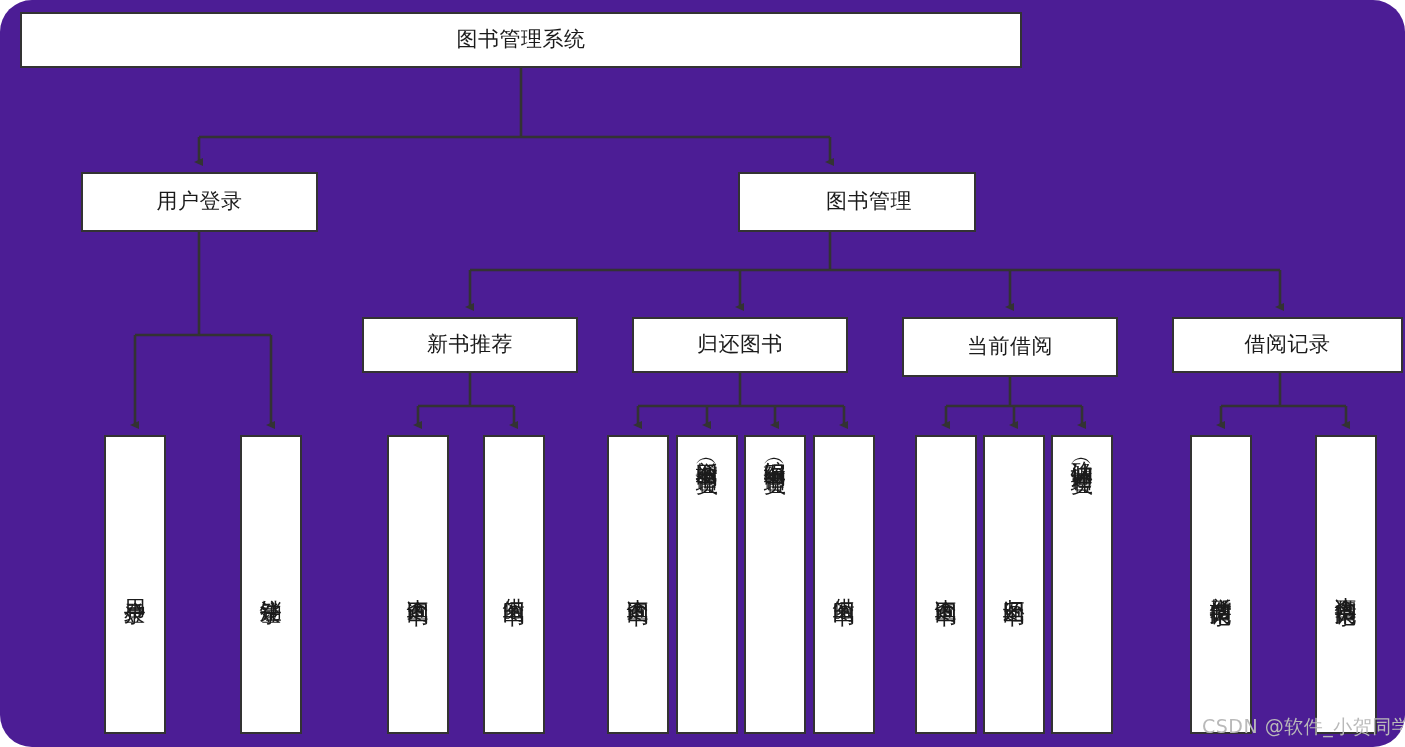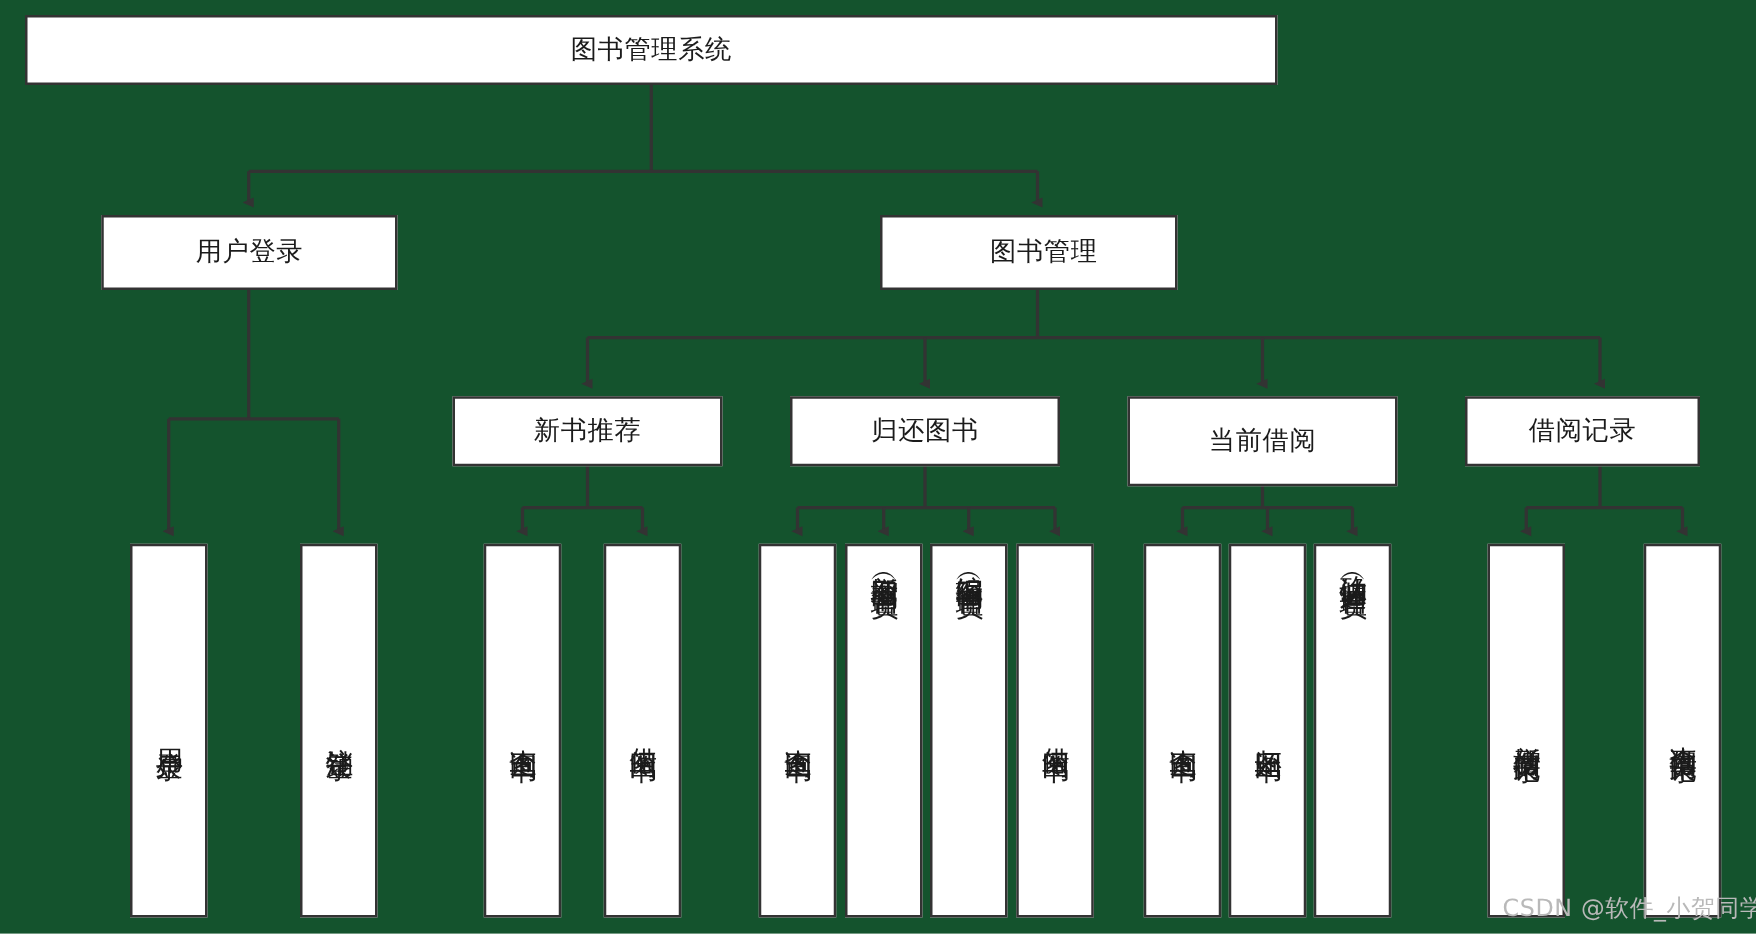--- a/index.html
+++ b/index.html
@@ -7,22 +7,23 @@
     padding: 0;
     background: #ffffff;
   }
   body {
     font-family: "DejaVu Sans", "Liberation Sans", sans-serif;
   }
   #canvas {
     position: relative;
     width: 1405px;
     height: 747px;
-    background: #14532d;
+    background: #4c1d95;
     overflow: hidden;
+    border-radius: 32px;
   }
   #edges {
     position: absolute;
     left: 0;
     top: 0;
     width: 1405px;
     height: 747px;
   }
   .node {
     position: absolute;
@@ -120,34 +121,34 @@
     </g>
   </svg>
 
   <div class="node" style="left:20px; top:12px; width:1002px; height:56px;">
     <span class="label">图书管理系统</span>
   </div>
 
   <div class="node" style="left:81px; top:172px; width:237px; height:60px;">
     <span class="label">用户登录</span>
   </div>
-  <div class="node" style="left:704px; top:172px; width:238px; height:60px;padding-left:24px;">
+  <div class="node" style="left:738px; top:172px; width:238px; height:60px;padding-left:24px;">
     <span class="label">图书管理</span>
   </div>
 
   <div class="node" style="left:362px; top:317px; width:216px; height:56px;text-align:right;">
     <span class="label">新书推荐</span>
   </div>
   <div class="node" style="left:632px; top:317px; width:216px; height:56px;">
     <span class="label">归还图书</span>
   </div>
-  <div class="node" style="left:902px; top:317px; width:216px; height:72px;">
+  <div class="node" style="left:902px; top:317px; width:216px; height:60px;">
     <span class="label">当前借阅</span>
   </div>
-  <div class="node" style="left:1172px; top:317px; width:188px; height:56px;">
+  <div class="node" style="left:1172px; top:317px; width:231px; height:56px;">
     <span class="label">借阅记录</span>
   </div>
 
   <div class="node leaf" style="left:104px; top:435px; width:62px; height:299px;">
     <span class="label">用户登录</span>
   </div>
   <div class="node leaf" style="left:240px; top:435px; width:62px; height:299px;">
     <span class="label">注销登录</span>
   </div>
   <div class="node leaf" style="left:387px; top:435px; width:62px; height:299px;">

